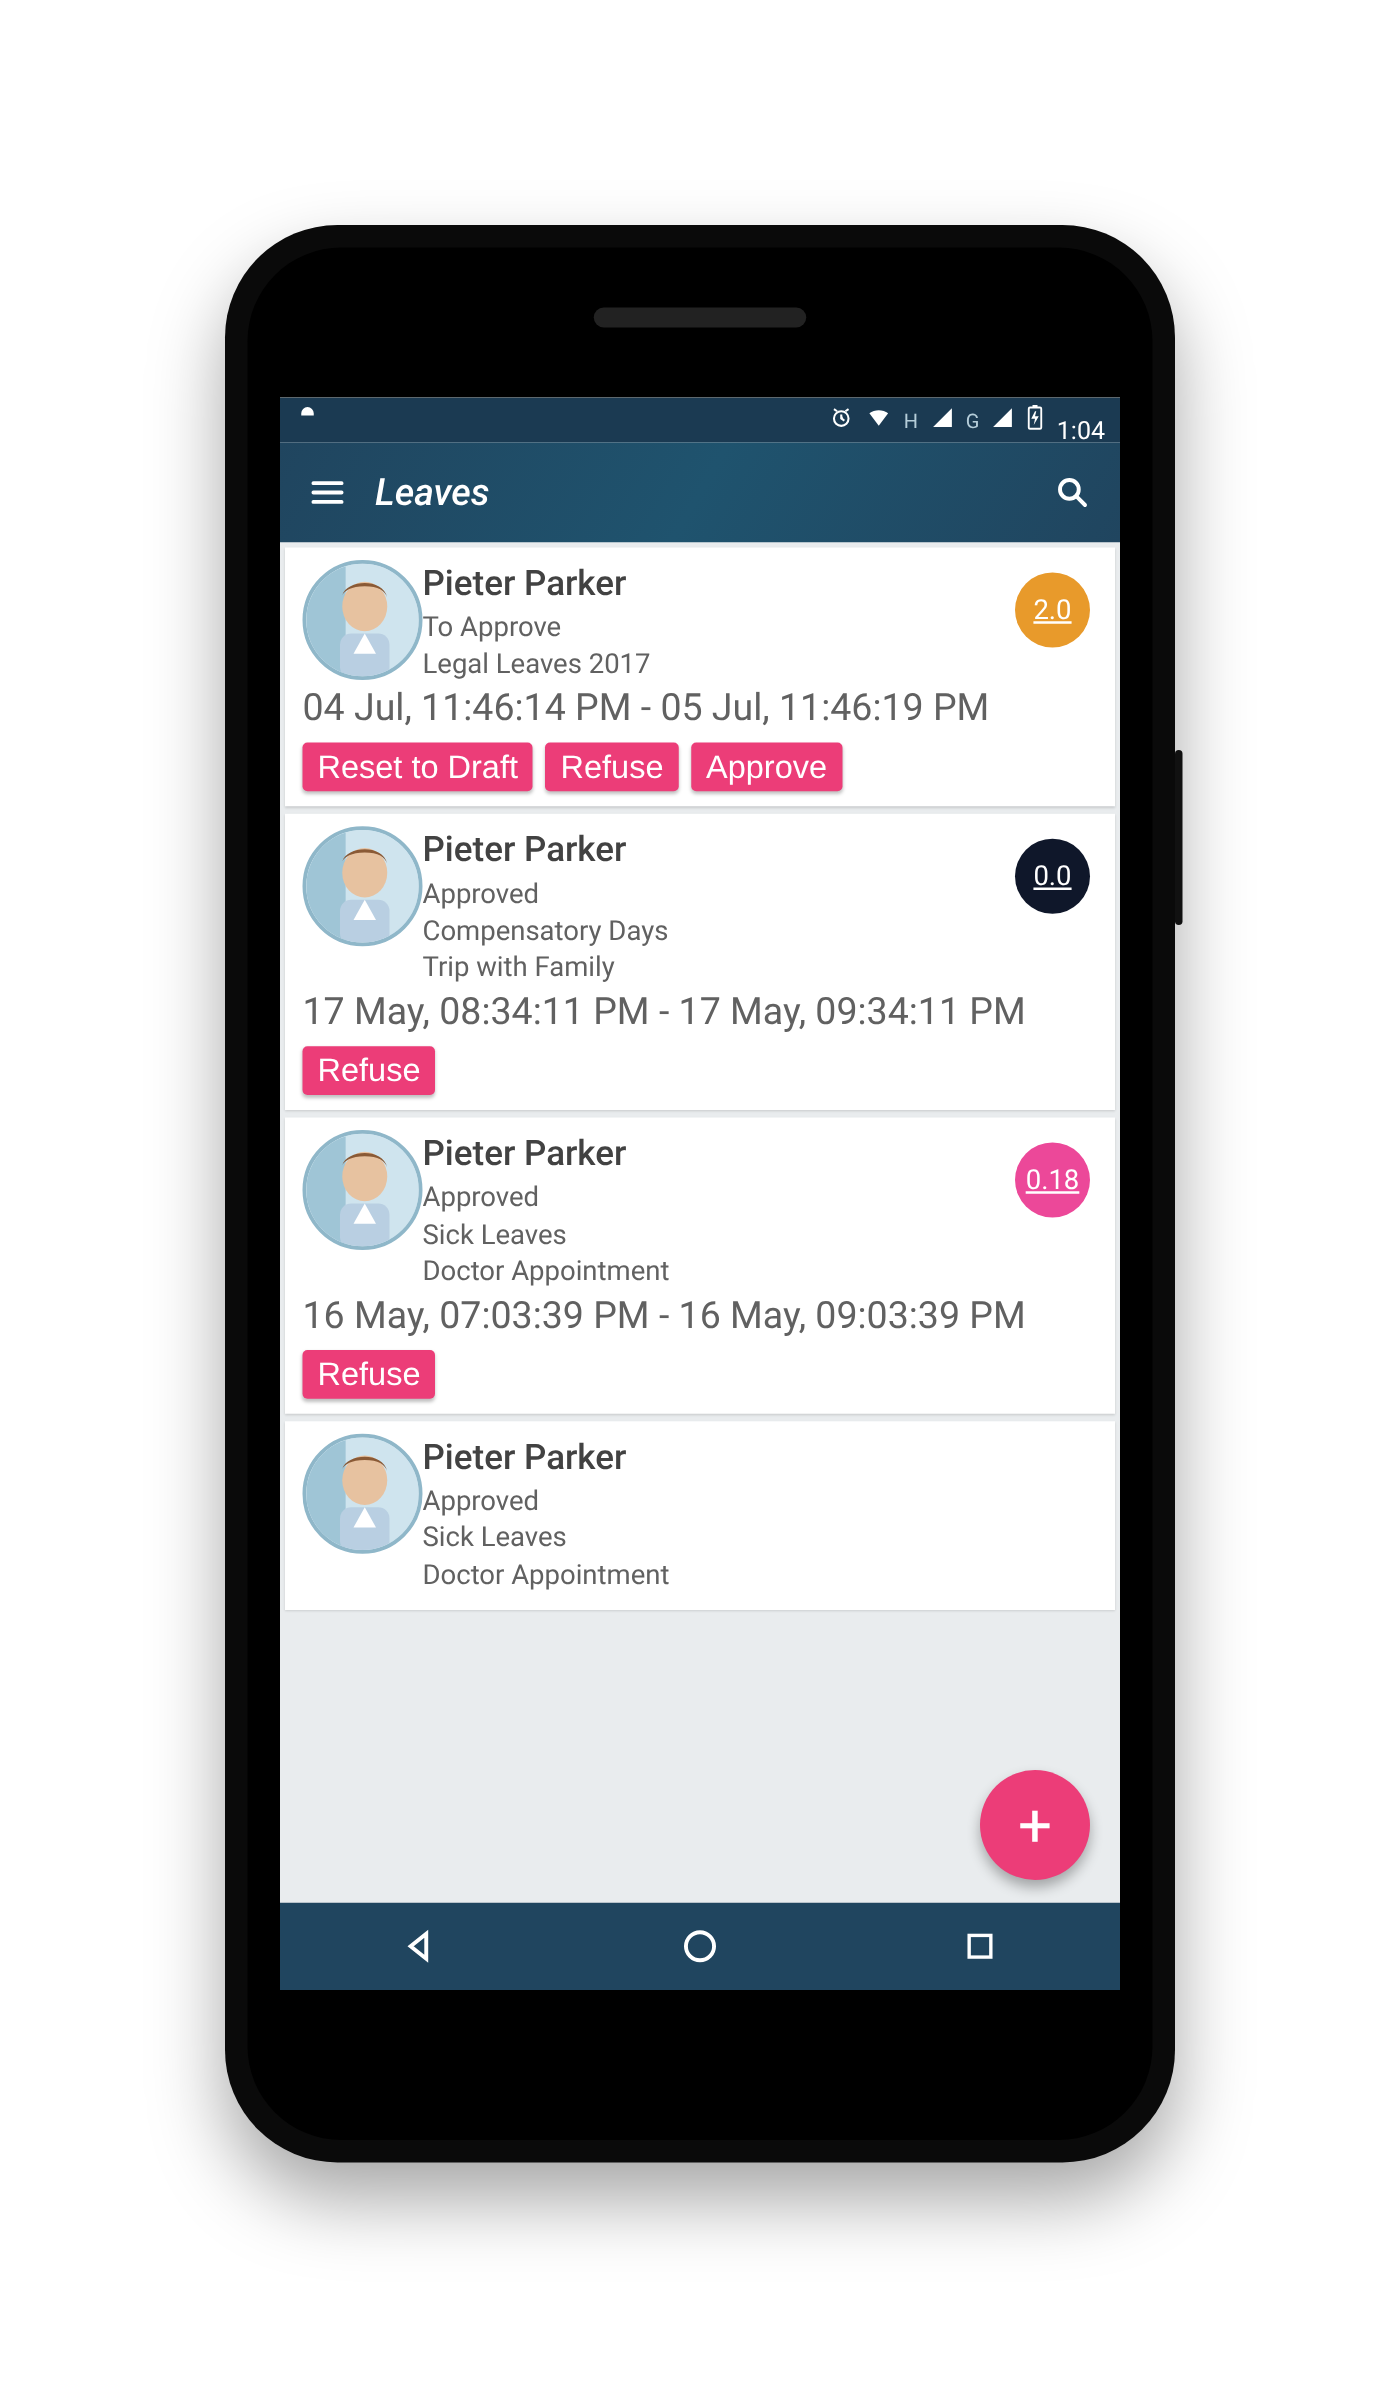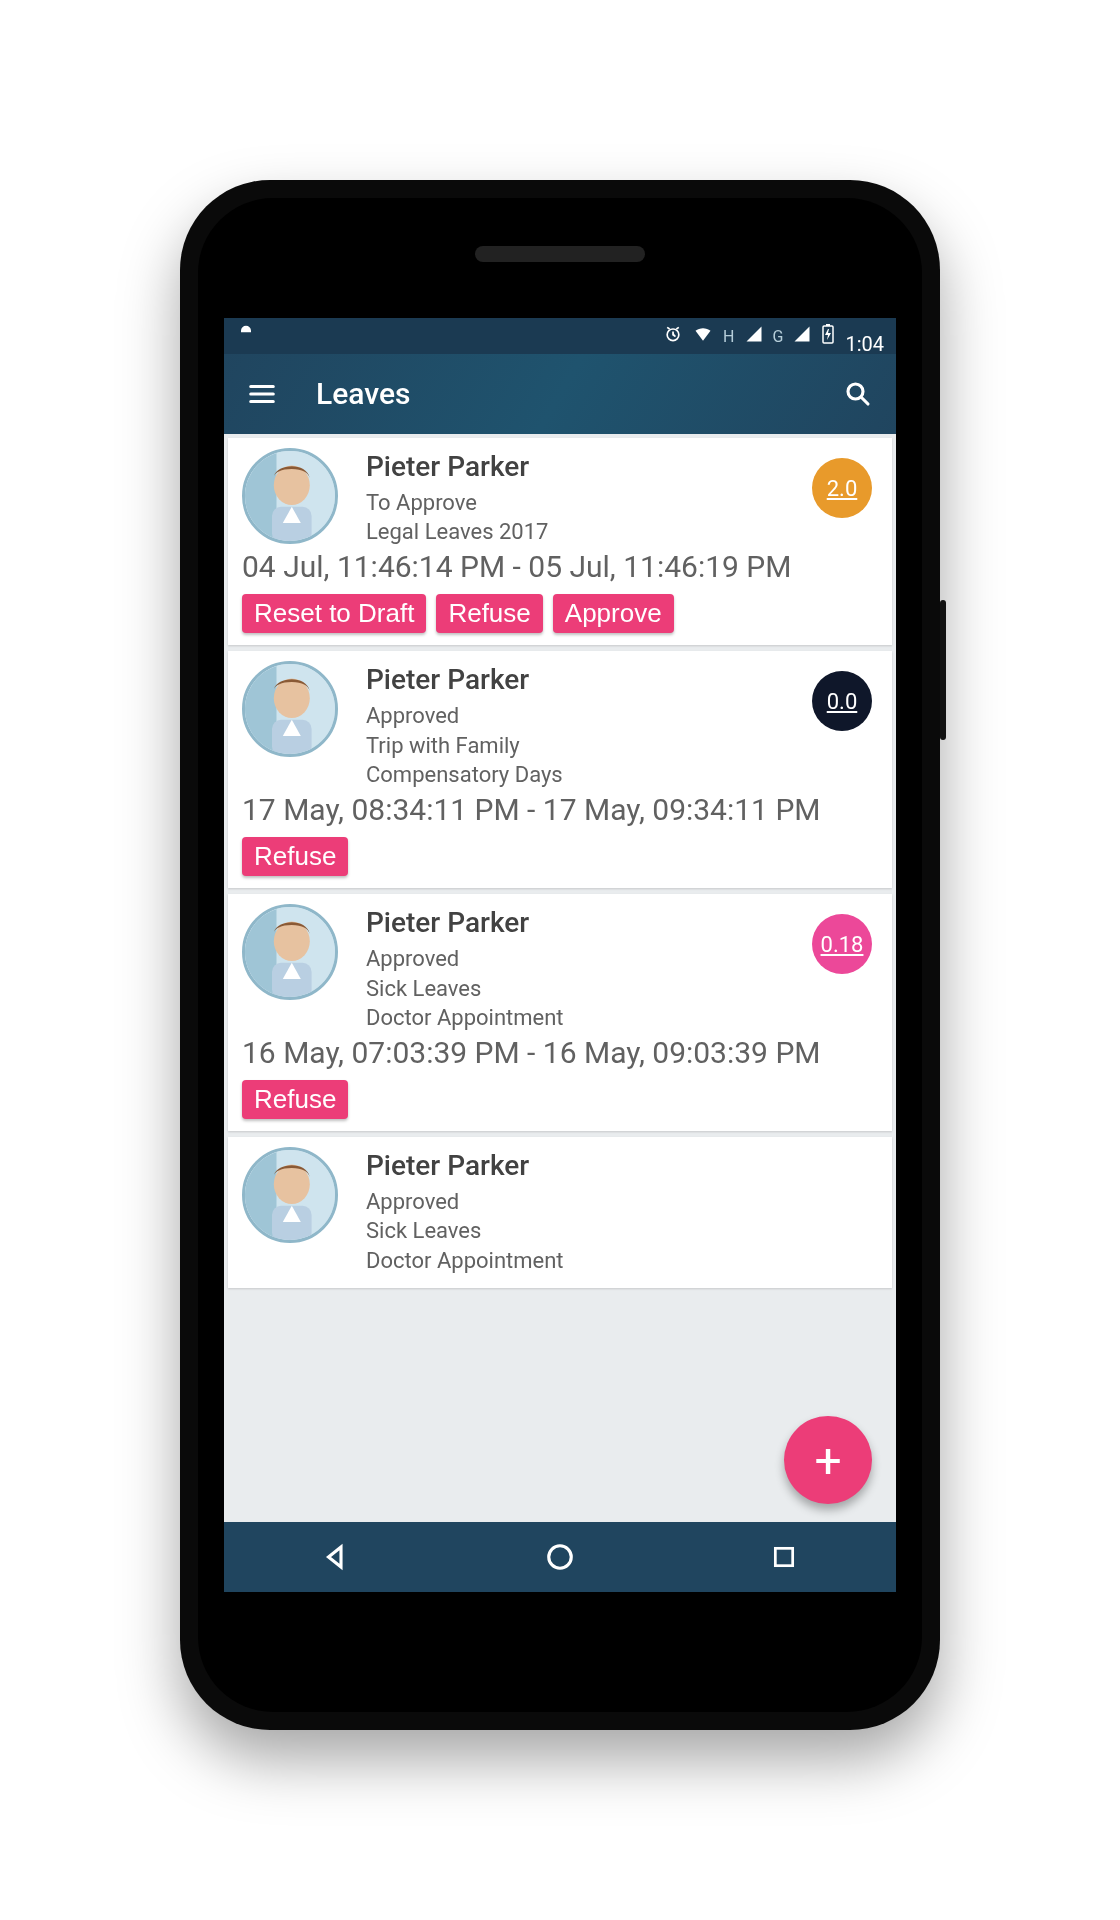--- a/index.html
+++ b/index.html
@@ -79,21 +79,21 @@
   
   .app-bar {
     height: 80px;
     background: linear-gradient(120deg,#20455f 0%, #1f536e 50%, #20455f 100%);
     display: flex;
     align-items: center;
     padding: 0 20px;
     color: #fff;
     justify-content: space-between;
   }
-  .app-bar-left { display: flex; align-items: flex-start; gap: 36px; }
+  .app-bar-left { display: flex; align-items: center; gap: 20px; font-style: italic; }
   .app-title { font-size: 30px; font-weight: 500; }
   .icon-btn { width: 36px; height: 36px; display:flex; align-items:center; justify-content:center; cursor:pointer; }
   .icon-btn svg { fill:#fff; }
 
   
   .list {
     flex: 1;
     background: #e9ecee;
     overflow-y: hidden;
     position: relative;
@@ -101,21 +101,21 @@
   .card {
     background: #fff;
     margin: 4px 4px 6px 4px;
     box-shadow: 0 1px 2px rgba(0,0,0,0.15);
     padding: 10px 14px 12px 14px;
     position: relative;
   }
   .card-top {
     display: flex;
     align-items: flex-start;
-    gap: 28px;
+    gap: 0;
     justify-content: flex-end;
   }
   .avatar {
     width: 96px;
     height: 96px;
     border-radius: 50%;
     border: 3px solid #8fb7c9;
     background: linear-gradient(180deg,#d7e9f2 0%, #b7d2e0 100%);
     flex-shrink: 0;
     position: relative;
@@ -302,22 +302,22 @@
   <rect width="100" height="100" fill="#cfe4ee"></rect>
   <rect x="0" y="0" width="35" height="100" fill="#9fc5d6"></rect>
   <ellipse cx="52" cy="38" rx="20" ry="22" fill="#e7c2a0"></ellipse>
   <path d="M32 28c4-14 36-16 40 2-2-6-8-10-20-10s-18 4-20 8z" fill="#8a5a36"></path>
   <rect x="30" y="62" width="44" height="40" rx="10" fill="#b9cfe2"></rect>
   <path d="M52 62l-10 18h20z" fill="#fff"></path>
 </svg></div>
       <div class="info">
         <div class="name">Pieter Parker</div>
         <div>Approved</div>
+        <div>Compensatory Days</div>
         <div>Trip with Family</div>
-        <div>Compensatory Days</div>
       </div>
     </div>
     <div class="date-row">17 May, 08:34:11 PM - 17 May, 09:34:11 PM</div>
     <div class="actions">
               <button class="btn">Refuse</button>
             </div>
   </div>
           <div class="card">
     <div class="badge" style="background:#ec4899">
               <span>0.18</span>

